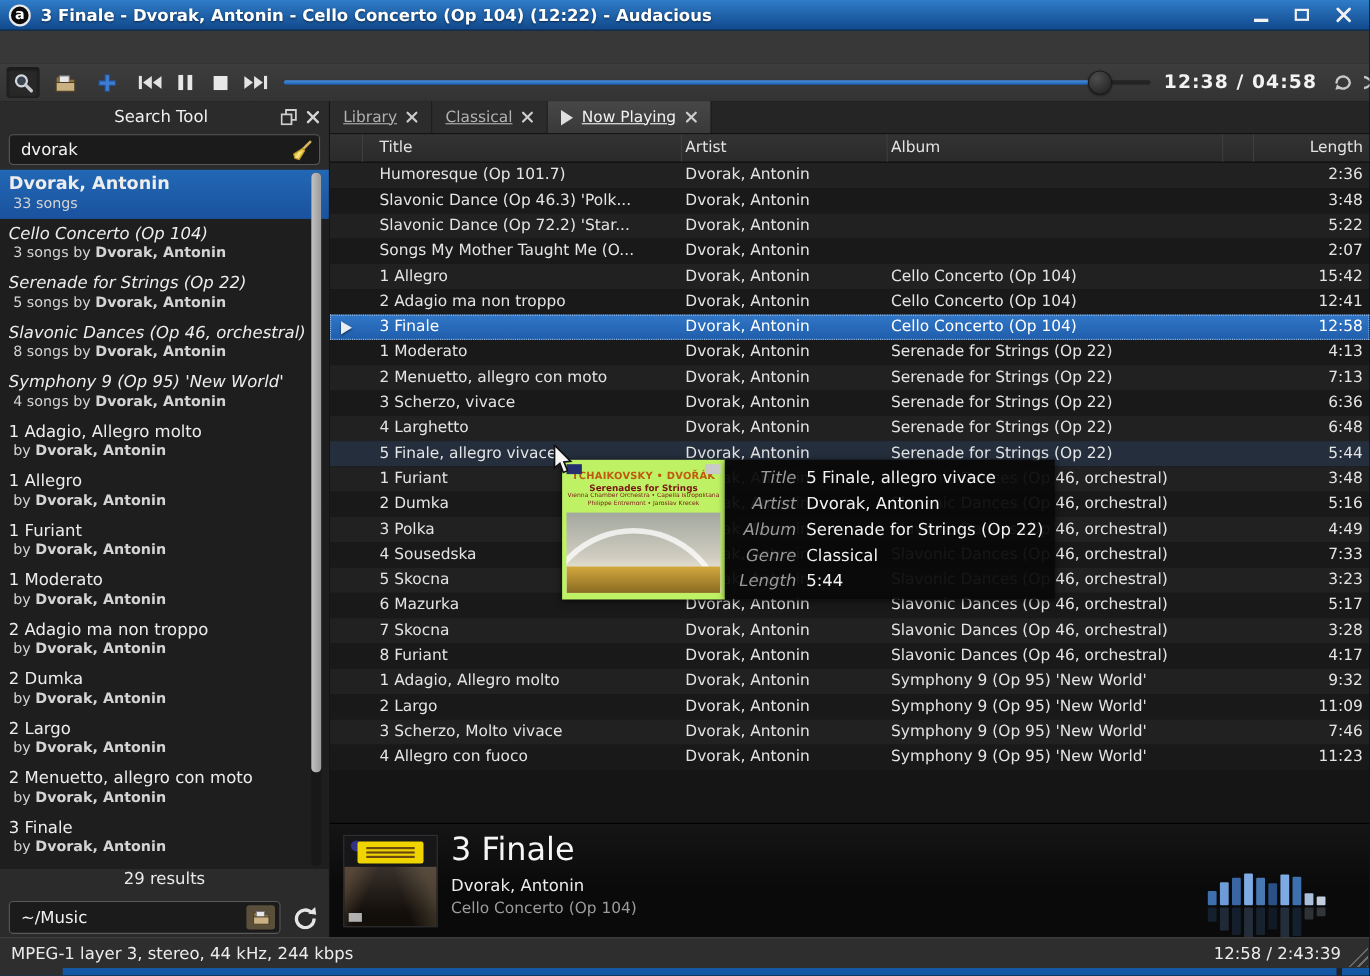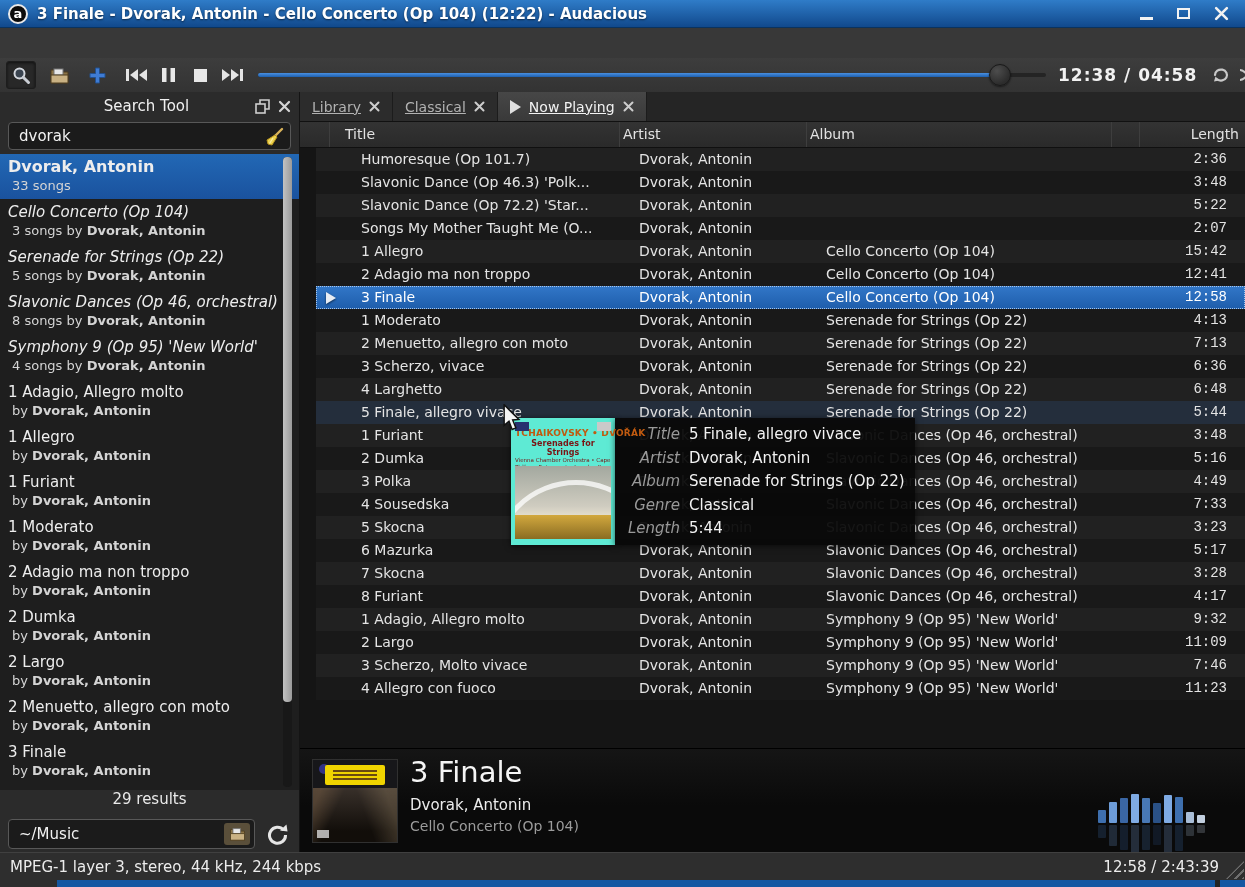--- a/index.html
+++ b/index.html
@@ -119,41 +119,41 @@
   .pl-header {
     position:absolute; top:30px; left:0; right:0; height:26px;
     background:linear-gradient(#333333,#2a2a2a); border-bottom:1px solid #101010;
     font-size:14px; color:#e2e2e2;
   }
   .pl-header > div { line-height:25px; border-right:1px solid #3e3e3e; overflow:hidden; white-space:nowrap; }
   .ph-title { padding-left:15px; }
   .ph-artist, .ph-album { padding-left:3px; }
   .ph-length { text-align:right; padding-right:6px; border-right:none !important; }
 
-  .pl-rows { position:absolute; top:56px; left:16px; right:0; }
+  .pl-rows { position:absolute; top:56px; left:0; right:0; }
   .pl-row { height:23px; font-size:14px; color:#e4e4e4; }
   .pl-row:nth-child(odd) { background:#212121; }
   .pl-row:nth-child(even) { background:#191919; }
   .pl-row > div { line-height:23px; white-space:nowrap; overflow:hidden; }
   .c-title { padding-left:15px; }
   .c-artist, .c-album { padding-left:3px; }
-  .c-length { text-align:right; padding-right:18px;font-family:Liberation Mono, monospace; }
+  .c-length { text-align:right; padding-right:6px; }
   .pl-row.hovered { background:#242e3c; }
   .pl-row.selected {
     background:linear-gradient(#3277c8,#1e5dab); color:#ffffff;
     outline:1px dotted #a9c6e8; outline-offset:-1px;
   }
   .c-ind { display:flex; align-items:center; justify-content:center; }
   .row-playing-tri { display:none; width:0; height:0; border-left:10px solid #e8edf4; border-top:6px solid transparent; border-bottom:6px solid transparent; filter:drop-shadow(0 1px 1px rgba(0,0,0,.6)); }
   .pl-row.playing .row-playing-tri { display:block; }
 
   
   .tooltip { position:absolute; left:211px; top:326px; display:flex; z-index:5; }
   .tt-cover {
-    width:104px; height:127px; background:#5eead4; padding:4px;
+    width:148px; height:127px; background:#bef264; padding:4px;
     box-shadow:0 1px 6px rgba(0,0,0,.7); flex:0 0 auto;
   }
   .tt-cover-head { height:44px; text-align:center; position:relative; padding-top:2px; }
   .ttc-chip { position:absolute; top:0; width:14px; height:9px; background:#9aa2c0; }
   .ttc-chip.left { left:0; background:#27306e; }
   .ttc-chip.right { right:0; background:#c9c9c9; }
   .ttc-line1 { font-size:9px; font-weight:bold; color:#c05a10; letter-spacing:.2px; margin-top:4px; white-space:nowrap; }
   .ttc-line2 { font-size:8px; font-weight:bold; color:#7a1515; margin-top:1px; }
   .ttc-credit { font-size:5.5px; color:#7a1515; line-height:7px; white-space:nowrap; overflow:hidden; }
   .tt-paint { position:relative; height:73px; overflow:hidden; background:linear-gradient(#a3a89f, #cfccc0 55%, #e9e3d2 72%); }

